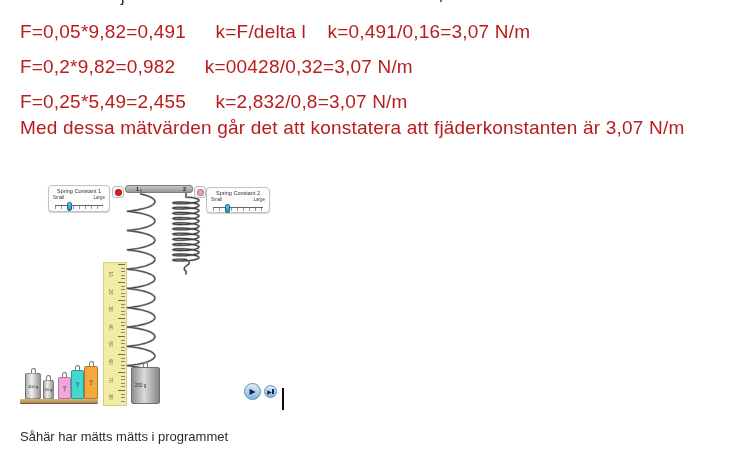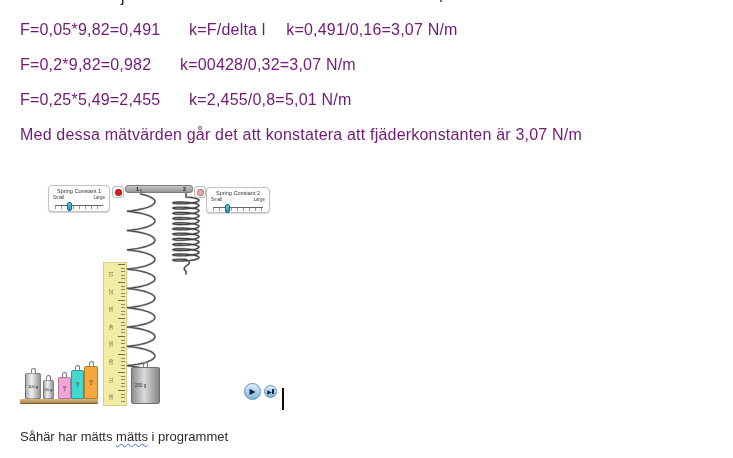--- a/index.html
+++ b/index.html
@@ -1,28 +1,28 @@
 <!DOCTYPE html>
 <html><head>
 <meta charset="utf-8">
 <style>
   * { margin:0; padding:0; box-sizing:border-box; }
   html,body { width:733px; height:458px; background:#ffffff; overflow:hidden;
               font-family:"Liberation Sans", sans-serif; }
 
   
-  .doc-line { position:absolute; left:20px; white-space:nowrap; font-size:16px;
-              color:#701a75; letter-spacing:.2px; }
+  .doc-line { position:absolute; left:20px; white-space:nowrap; font-size:19px;
+              color:#b91c1c; letter-spacing:.2px; }
   .seg-gap { margin-right:24px; }
   .seg-gap-sm { margin-right:16px; }
   .top-clip { position:absolute; top:0; left:0; width:733px; height:7px; overflow:hidden; }
   .top-clip span { position:absolute; top:-12px; font-size:16px; color:#1c1c1c; }
 
   .footer-line { position:absolute; left:20px; top:429px; font-size:13px; color:#2b2b2b; }
-  .wavy { text-decoration:underline; text-decoration-style:wavy;
+  .wavy { text-decoration-style:wavy;
           text-decoration-color:#3a6fd8; text-decoration-thickness:1px;
           text-underline-offset:2px; }
 
   
   .sim { position:absolute; left:20px; top:178px; width:300px; height:240px; }
 
   .sc-panel { position:absolute; width:62px; height:27px; background:#fdfdfd;
               border:1px solid #c2c2c2; border-radius:4px;
               box-shadow:0 1px 1px rgba(0,0,0,.18); }
   .sc-title { font-size:5.5px; text-align:center; color:#333; margin-top:2px; }
@@ -96,23 +96,23 @@
   <span class="seg-gap">F=0,05*9,82=0,491</span>
   <span class="seg-gap-sm">k=F/delta l</span>
   <span>k=0,491/0,16=3,07 N/m</span>
 </div>
 <div class="doc-line" style="top:56px">
   <span class="seg-gap">F=0,2*9,82=0,982</span>
   <span>k=00428/0,32=3,07 N/m</span>
 </div>
 <div class="doc-line" style="top:91px">
   <span class="seg-gap">F=0,25*5,49=2,455</span>
-  <span>k=2,455/0,8=5,01 N/m</span>
-</div>
-<div class="doc-line" style="top:126px">Med dessa mätvärden går det att konstatera att fjäderkonstanten är 3,07 N/m</div>
+  <span>k=2,832/0,8=3,07 N/m</span>
+</div>
+<div class="doc-line" style="top:117px">Med dessa mätvärden går det att konstatera att fjäderkonstanten är 3,07 N/m</div>
 
 <div class="sim">
 
   <div class="sc-panel" style="left:28px; top:7px">
     <div class="sc-title">Spring Constant 1</div>
     <div class="sc-minmax">
       <span>Small</span>
       <span>Large</span>
     </div>
     <div class="sc-slider">

